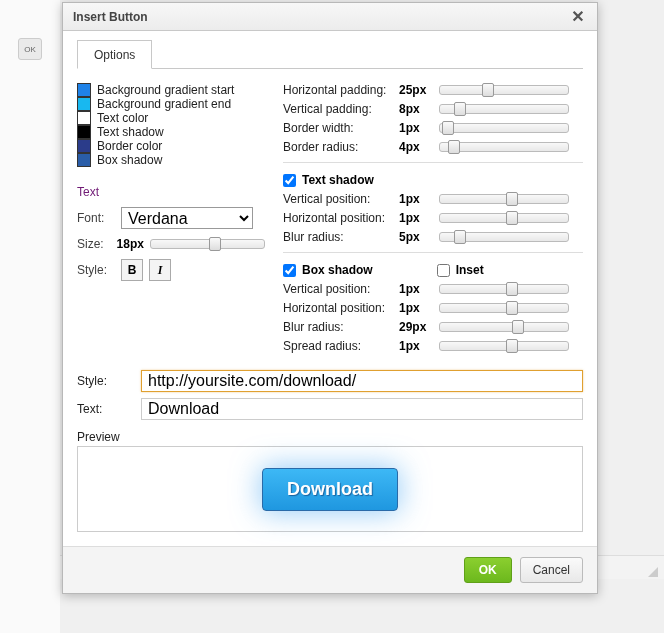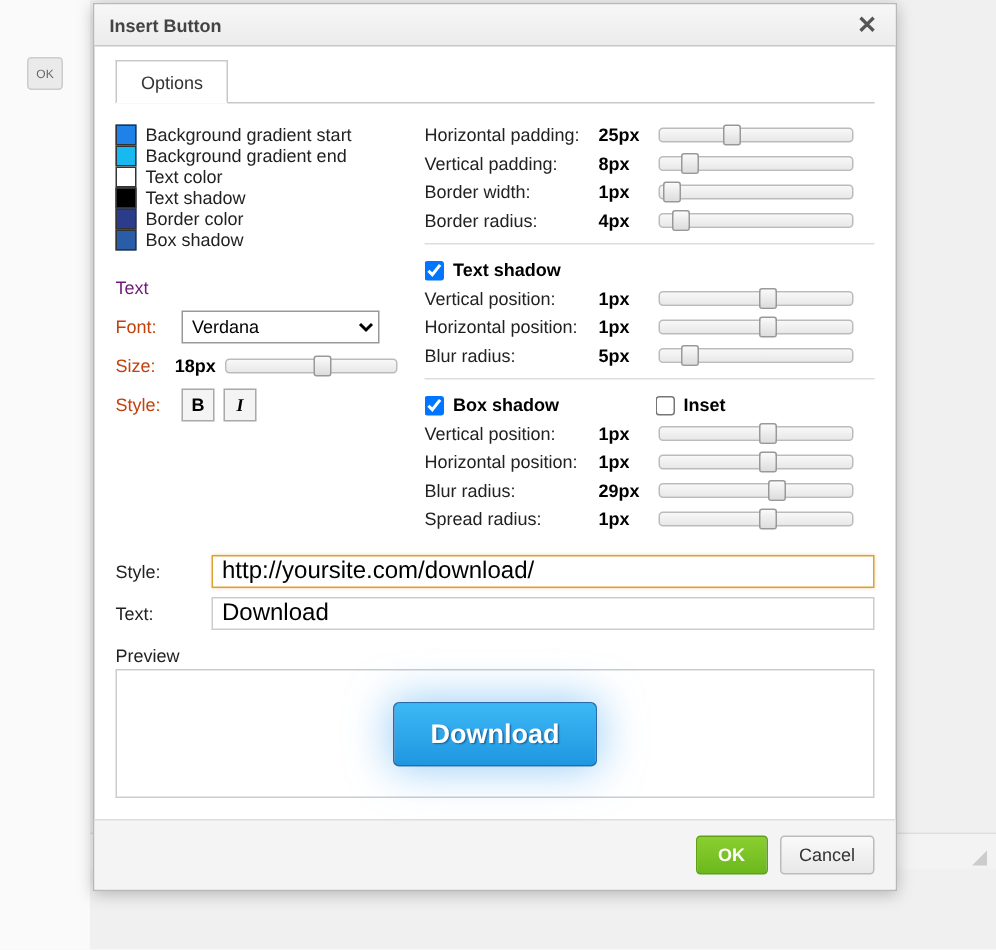--- a/index.html
+++ b/index.html
@@ -26,24 +26,24 @@
 .right { flex: 1; }
 
 .swlist { display: flex; flex-direction: column; gap: 0; }
 .swrow { display: flex; align-items: center; gap: 6px; }
 .sw { width: 14px; height: 14px; border: 1px solid #333; }
 .swlabel { color: #222; }
 
 .section-h { font-weight: normal; color: #701a75; margin: 18px 0 8px 0; }
 
 .fld { display: flex; align-items: center; margin-bottom: 8px; gap: 6px; }
-.fld label { width: 38px; color: #c2410c; }
+.fld label { width: 38px; color: #404040; }
 .fld .val { font-weight: bold; }
 
-select { width: 132px; height: 22px; border: 1px solid #999; font-size: 12px; padding: 1px 2px; background: #fff; }
+select { width: 132px; height: 22px; border: 1px solid #999; font-size: 16px; padding: 1px 2px; background: #fff; }
 .styleb { width: 22px; height: 22px; border: 1px solid #aaa; background: #f4f4f4; font-weight: bold; font-size: 12px; cursor: pointer; }
 .styleb.i { font-style: italic; font-family: serif; }
 
 .slider { width: 130px; height: 10px; border: 1px solid #bbb; border-radius: 3px; background: linear-gradient(#f8f8f8,#e8e8e8); position: relative; }
 .thumb { position: absolute; top: -3px; width: 12px; height: 14px; background: linear-gradient(#fafafa,#ddd); border: 1px solid #999; border-radius: 2px; }
 
 .rrow { display: flex; align-items: center; margin-bottom: 5px; gap: 4px; }
 .rrow .rlabel { width: 112px; color: #222; }
 .rrow .rval { width: 36px; font-weight: bold; }
 

